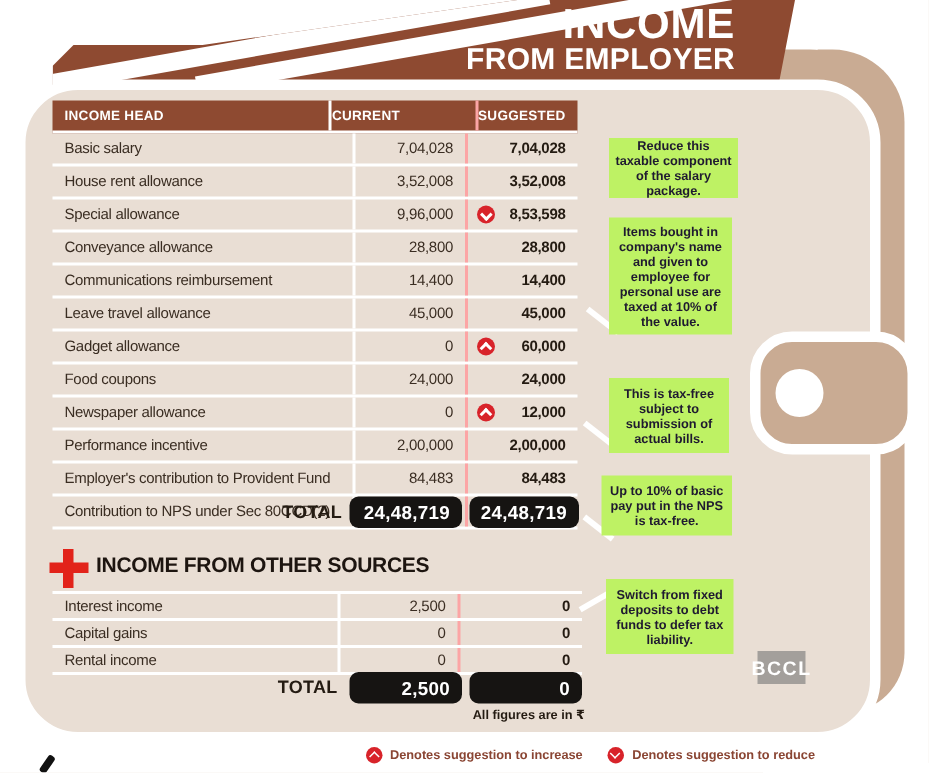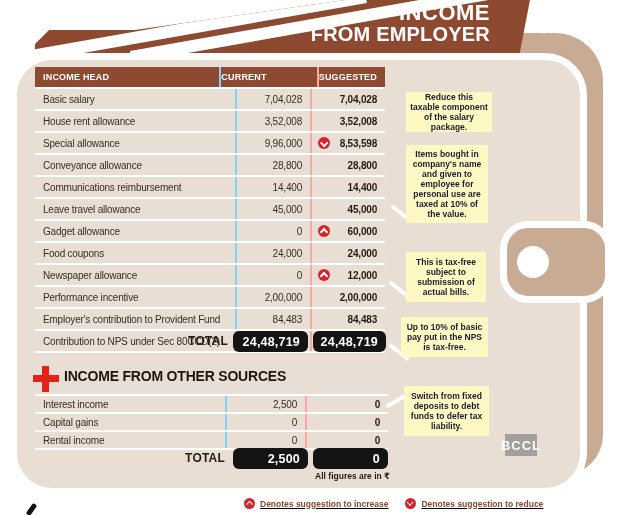--- a/index.html
+++ b/index.html
@@ -10,39 +10,39 @@
   .wallet-back{position:absolute;left:545px;top:33px;width:58px;height:442px;background:#c9ab93;
     border-radius:0 48px 40px 0;z-index:1;}
   .wallet-back-fill{position:absolute;left:460px;top:33px;width:120px;height:60px;background:#c9ab93;
     border-radius:40px 40px 0 0;z-index:1;}
   .flap{position:absolute;left:35px;top:0;width:495px;height:62px;background:#8e4a31;z-index:2;
     clip-path:polygon(0px 62px,0px 44px,14px 30px,100px 30px,310px 0px,495px 0px,483px 62px);}
   .stripe{position:absolute;background:#fff;height:12px;transform-origin:left top;transform:rotate(-10deg);}
   .stripe.s1{left:-10px;top:51px;width:345px;}
   .stripe.s2{left:95px;top:51px;width:365px;}
   .flap-title{position:absolute;right:40px;top:2px;text-align:right;color:#fff;line-height:1.0;}
-  .flap-title .t1{font-size:22px;font-weight:bold;letter-spacing:.5px;}
+  .flap-title .t1{font-size:28px;font-weight:bold;letter-spacing:.5px;}
   .flap-title .t2{font-size:20px;font-weight:bold;letter-spacing:.2px;}
   .card{position:absolute;left:10px;top:53px;width:563px;height:428px;background:#e9ded4;
     border:7px solid #fff;border-radius:42px;z-index:3;}
   .clasp{position:absolute;left:500px;top:221px;width:112px;height:82px;background:#c9ab93;
     border:7px solid #fff;border-radius:28px;box-sizing:border-box;z-index:4;}
   .clasp-hole{position:absolute;left:517px;top:246px;width:32px;height:32px;border-radius:50%;
     background:#fff;z-index:5;}
 
   
   .tbl{position:absolute;z-index:6;}
   .tbl1{left:35px;top:67px;width:350px;}
   .tbl2{left:35px;top:394px;width:353px;border-top:2px solid #fff;}
   .trow{display:flex;height:20px;border-bottom:2px solid #fff;box-sizing:content-box;}
   .tbl2 .trow{height:16px;}
   .thead{display:flex;height:20px;border-bottom:2px solid #fff;background:#8e4a31;color:#fff;gap:42px;}
   .cell{display:flex;align-items:center;box-sizing:border-box;font-size:10px;color:#3a2d22;letter-spacing:-.2px;}
   .cell.name{width:200px;padding-left:8px;}
-  .cell.cur{width:75px;justify-content:flex-end;padding-right:8px;border-left:2px solid #7dd3fc;}
+  .cell.cur{width:75px;justify-content:flex-end;padding-right:8px;border-left:2px solid #ffffff;}
   .cell.sug{width:75px;justify-content:flex-end;padding-right:8px;border-left:2px solid #fca5a5;
     font-weight:bold;color:#241b12;position:relative;}
   .tbl2 .cell.name{width:190px;}
   .tbl2 .cell.cur{width:80px;}
   .tbl2 .cell.sug{width:83px;}
   .thead .cell{font-weight:bold;color:#fff;font-size:9px;letter-spacing:.2px;}
 
   .chip{width:12px;height:12px;border-radius:50%;background:#d8232a;position:relative;display:inline-block;flex:none;}
   .cell.sug .chip{position:absolute;left:6px;top:4px;}
   .chip::before{content:'';position:absolute;left:3.4px;width:4.2px;height:4.2px;
@@ -58,30 +58,30 @@
   
   .plus-h{position:absolute;left:33px;top:375px;width:26px;height:7px;background:#e2231a;z-index:6;}
   .plus-v{position:absolute;left:42px;top:366px;width:7px;height:26px;background:#e2231a;z-index:6;}
   .os-heading{position:absolute;left:64px;top:368px;font-size:14px;font-weight:bold;color:#1d1510;
     letter-spacing:-.2px;z-index:6;}
 
   .figures-note{position:absolute;left:280px;top:471px;width:110px;text-align:right;font-size:8.5px;
     font-weight:bold;color:#241b12;z-index:6;}
 
   
-  .callout{position:absolute;background:#fef9c3;z-index:7;display:flex;align-items:center;justify-content:center;
+  .callout{position:absolute;background:#bef264;z-index:7;display:flex;align-items:center;justify-content:center;
     text-align:center;font-size:8.5px;font-weight:bold;color:#1f1a30;line-height:1.18;padding:20px 4px;box-sizing:border-box;}
   .leader{position:absolute;background:#fff;height:4px;z-index:6;}
 
   .credit{position:absolute;left:505px;top:434px;width:32px;height:22px;background:#a39f9b;color:#fff;
     font-weight:bold;font-size:13px;display:flex;align-items:center;justify-content:center;
     letter-spacing:1px;z-index:7;}
 
   
-  .legend{position:absolute;left:244px;top:498px;display:flex;align-items:center;gap:5px;z-index:6;text-decoration:underline;}
+  .legend{position:absolute;left:244px;top:498px;display:flex;gap:5px;z-index:6;}
   .legend .txt{font-size:8.5px;font-weight:bold;color:#8a4533;margin-right:12px;}
   .legend .chip{width:11px;height:11px;}
   .legend .chip::before{left:3px;width:3.6px;height:3.6px;border-width:1.8px 1.8px 0 0;}
   .legend .chip.up::before{top:4px;}
   .legend .chip.down::before{top:2.4px;}
 
   .crop-mark{position:absolute;left:29px;top:503px;width:5px;height:13px;background:#111;
     border-radius:2px;transform:rotate(35deg);z-index:6;}
 </style>
 </head>

